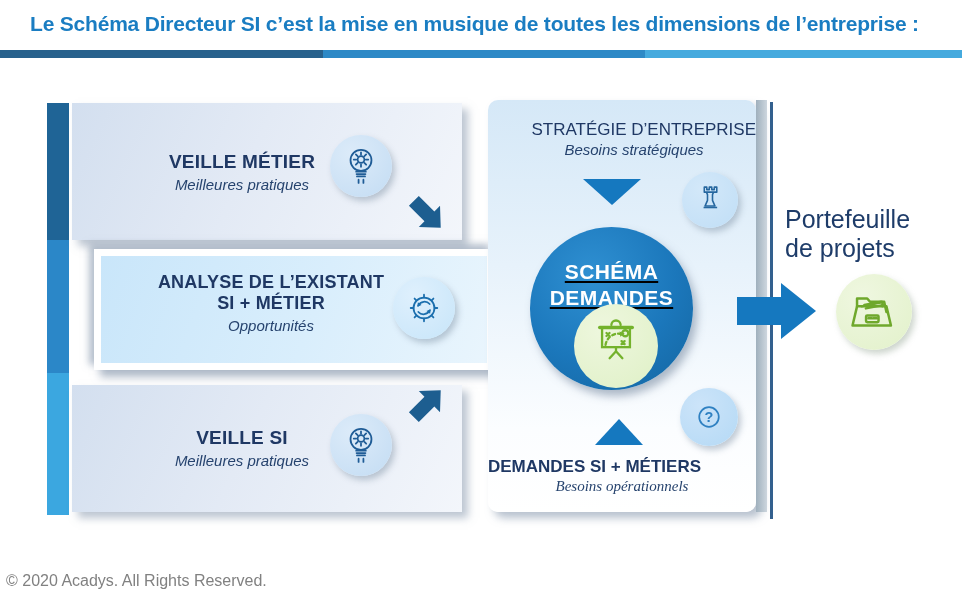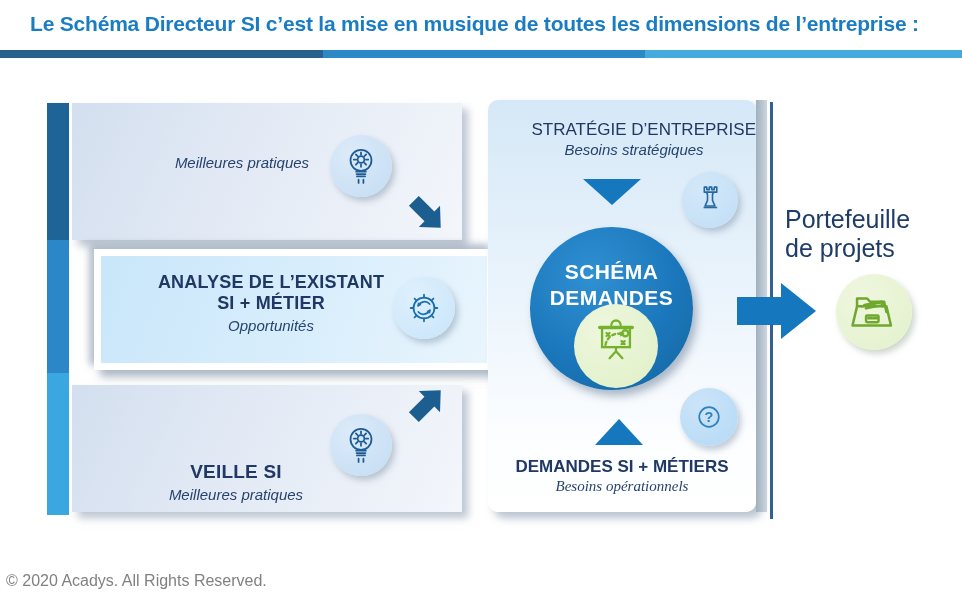--- a/index.html
+++ b/index.html
@@ -27,21 +27,21 @@
   .box1{left:72px;top:103px;width:390px;height:137px;}
   .box3{left:72px;top:385px;width:390px;height:127px;}
   .box2-outer{position:absolute;left:94px;top:249px;width:400px;height:121px;background:#ffffff;padding:7px;
         box-shadow:-5px -5px 7px rgba(124,142,165,0.55), 6px 7px 8px rgba(124,142,165,0.6);}
   .box2-inner{position:relative;width:100%;height:100%;
         background:linear-gradient(110deg,#c9e6fa 0%,#d9eefc 55%,#e9f5fd 100%);}
   .lbox-text{position:absolute;text-align:center;color:#1F3864;}
   .lbox-title{font-size:19px;font-weight:bold;letter-spacing:0.2px;}
   .lbox-sub{font-size:15px;font-style:italic;color:#26436E;margin-top:3px;}
   .box1 .lbox-text{left:30px;top:48px;width:280px;}
-  .box3 .lbox-text{left:24px;top:42px;width:280px;margin-top:34px;}
+  .box3 .lbox-text{left:30px;top:42px;width:280px;}
   .box2-inner .lbox-text{left:25px;top:16px;width:290px;}
   .box2-inner .lbox-title{font-size:18px;line-height:21px;}
 
   .icon-circle{position:absolute;border-radius:50%;
         background:radial-gradient(circle at 35% 30%,#dcebf9,#c3dcf3);
         box-shadow:3px 4px 6px rgba(120,140,160,0.45);
         display:flex;align-items:center;justify-content:center;}
   .box1 .icon-circle{left:258px;top:32px;width:62px;height:62px;}
   .box3 .icon-circle{left:258px;top:29px;width:62px;height:62px;}
   .box2-inner .icon-circle{left:292px;top:21px;width:62px;height:62px;background:radial-gradient(circle at 35% 30%,#dff0fd,#c7e5f9);}
@@ -64,27 +64,27 @@
   .tri-up{position:absolute;left:107px;top:319px;width:0;height:0;
         border-left:24px solid transparent;border-right:24px solid transparent;border-bottom:26px solid #1578BF;}
   .rook-circle{position:absolute;left:194px;top:72px;width:56px;height:56px;border-radius:50%;
         background:radial-gradient(circle at 35% 30%,#d3e8f9,#c0def6);
         box-shadow:3px 4px 6px rgba(120,140,160,0.45);display:flex;align-items:center;justify-content:center;}
   .question-circle{position:absolute;left:192px;top:288px;width:58px;height:58px;border-radius:50%;
         background:radial-gradient(circle at 35% 30%,#cce4f9,#b4d9f5);
         box-shadow:3px 4px 6px rgba(120,140,160,0.45);display:flex;align-items:center;justify-content:center;}
   .hub{position:absolute;left:42px;top:127px;width:163px;height:163px;border-radius:50%;
         background:radial-gradient(circle at 38% 30%,#2f90d2 0%,#1b77bb 55%,#14659f 100%);
-        box-shadow:4px 6px 9px rgba(100,120,145,0.5);text-align:center;}
+        box-shadow:4px 6px 9px rgba(100,120,145,0.5);text-align:center;text-decoration:underline;}
   .hub-line{color:#ffffff;font-weight:bold;font-size:21px;letter-spacing:0.4px;line-height:26px;}
   .hub-line.first{margin-top:32px;}
   .hub-green{position:absolute;left:44px;top:77px;width:84px;height:84px;border-radius:50%;
         background:radial-gradient(circle at 35% 30%,#eef7de,#dff0c6);
         display:flex;align-items:center;justify-content:center;}
-  .panel-bottom-title{position:absolute;top:357px;left:0;width:100%;text-align:center;
+  .panel-bottom-title{position:absolute;top:357px;left:0;width:100%;text-align:left;
         font-size:17px;font-weight:bold;color:#1F3864;}
   .panel-bottom-sub{position:absolute;top:378px;left:0;width:100%;text-align:center;
         font-size:15px;font-style:italic;color:#26436E;font-family:Liberation Serif, serif;}
 
   
   .vbar-gray{position:absolute;left:756px;top:100px;width:11px;height:412px;
         background:linear-gradient(90deg,#9fb0bd,#cdd6de);}
   .vline-navy{position:absolute;left:770px;top:102px;width:2.5px;height:417px;background:#33608E;}
   .big-arrow{position:absolute;left:737px;top:280px;}
   .output-label{position:absolute;left:785px;top:205px;width:175px;
@@ -117,20 +117,21 @@
   </div>
 
   <div class="side-strip" data-name="side-strip">
     <div class="s1" data-name="side-strip-segment-1"></div>
     <div class="s2" data-name="side-strip-segment-2"></div>
     <div class="s3" data-name="side-strip-segment-3"></div>
   </div>
 
   <section class="lbox box1" data-name="veille-metier-box">
     <div class="lbox-text" data-name="veille-metier-text">
+      <div class="lbox-title" data-name="veille-metier-title">VEILLE MÉTIER</div>
       <div class="lbox-sub" data-name="veille-metier-subtitle">Meilleures pratiques</div>
     </div>
     <div class="icon-circle" data-name="bulb-gear-icon">
       <svg width="50" height="50" viewBox="0 0 62 62" fill="none" stroke-width="2.2" stroke-linecap="round" class="stroke-navy">
         <circle cx="31" cy="24" r="13"></circle>
         <circle cx="31" cy="23" r="4.2"></circle>
         <path d="M37,23 h3 M35.2,27.2 l2.2,2.2 M31,29 v3 M26.8,27.2 l-2.2,2.2 M25,23 h-3 M26.8,18.8 l-2.2,-2.2 M31,17 v-3 M35.2,18.8 l2.2,-2.2"></path>
         <path d="M25,38 h12 M25.5,41 h11 M26,44 h10"></path>
         <path d="M28,48 v4 M34,48 v4"></path>
       </svg>

